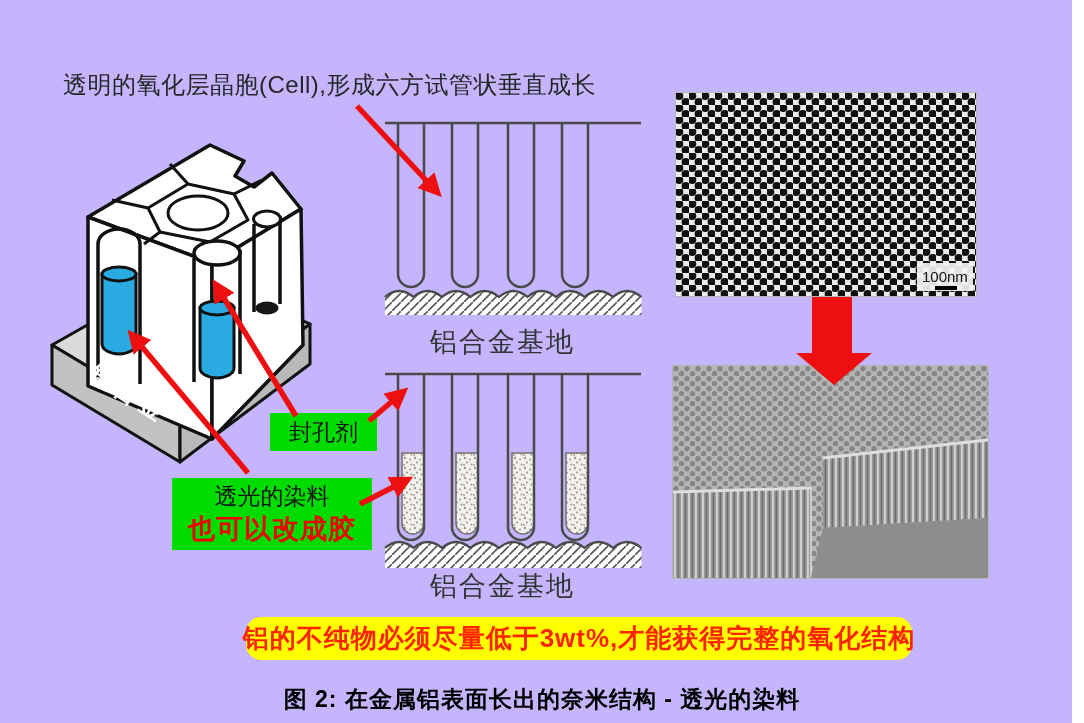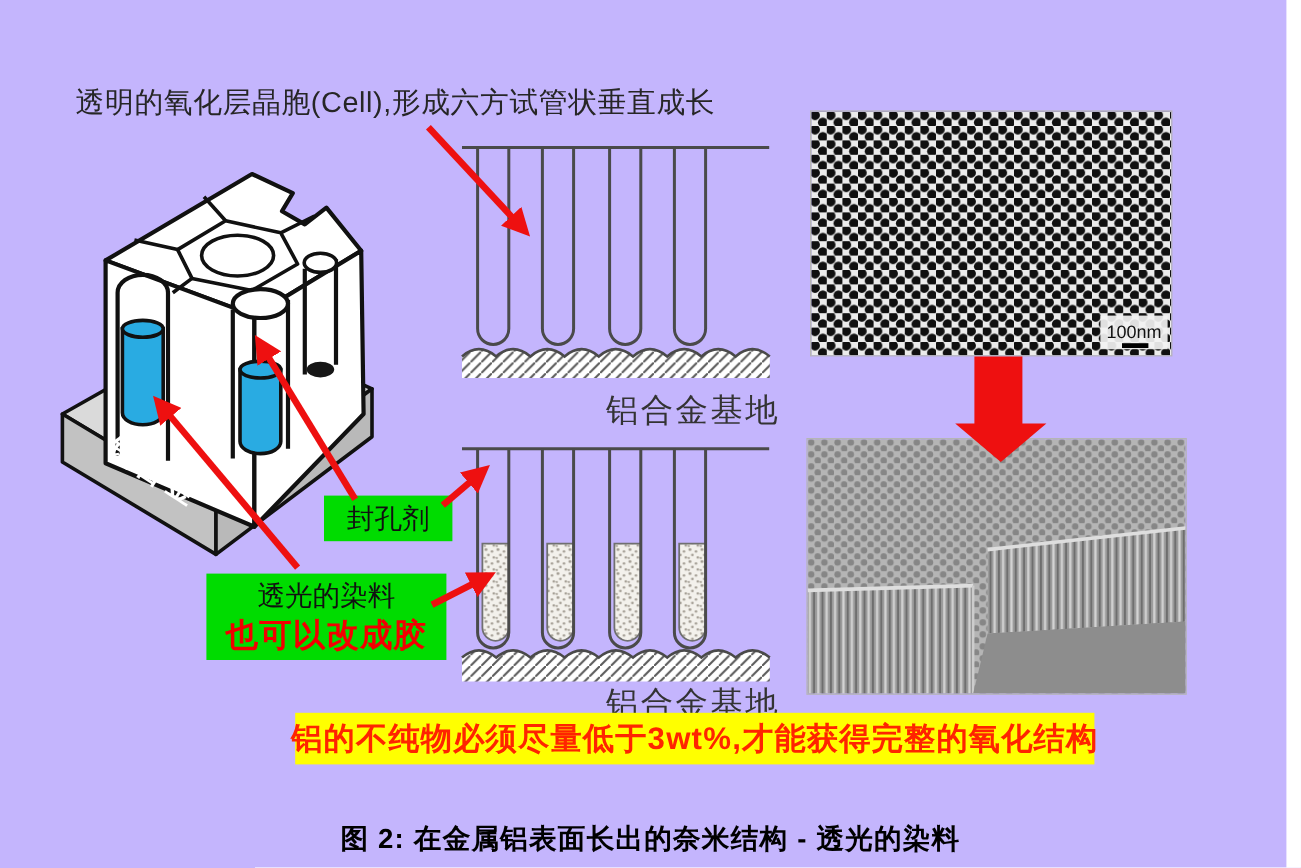--- a/index.html
+++ b/index.html
@@ -8,32 +8,32 @@
   }
   html,body{margin:0;padding:0;background:#fff;}
   .canvas{
     position:relative;width:1072px;height:723px;background:#c4b5fd;
     font-family:"Liberation Sans","DejaVu Sans",sans-serif;overflow:hidden;color:#1e1e1e;
   }
   .abs{position:absolute;}
   .top-caption{left:63px;top:69px;font-size:24px;letter-spacing:.5px;color:#262626;white-space:nowrap;}
   .front-view-title{left:760px;top:50px;width:200px;text-align:center;font-size:26px;letter-spacing:6px;color:#2a2a2a;}
   .side-view-title{left:758px;top:582px;width:150px;text-align:center;font-size:26px;letter-spacing:4px;color:#2a2a2a;}
-  .diagram-label{width:220px;text-align:right;font-size:27px;letter-spacing:2px;color:#333;}
+  .diagram-label{width:220px;text-align:left;font-size:27px;letter-spacing:2px;color:#333;}
   .label-top{left:430px;top:324px;}
   .label-bottom{left:430px;top:568px;}
   .callout{background:var(--green);display:flex;align-items:center;justify-content:center;flex-direction:column;}
   .sealant{left:270px;top:413px;width:107px;height:38px;font-size:23px;color:#111;}
   .dye{left:172px;top:478px;width:200px;height:72px;}
   .dye .l1{font-size:23px;color:#111;line-height:30px;}
   .dye .l2{font-size:27px;font-weight:bold;color:#f20000;line-height:36px;letter-spacing:1px;}
   .banner{
-    left:246px;top:594px;width:666px;height:43px;background:var(--yellow);
+    left:246px;top:617px;width:666px;height:43px;background:var(--yellow);
     display:flex;align-items:center;justify-content:center;
-    font-size:26px;font-weight:bold;color:var(--banner-red);letter-spacing:1px;white-space:nowrap;
+    font-size:26px;font-weight:bold;color:var(--banner-red);letter-spacing:1px;white-space:nowrap;border-radius:15px;
   }
   .figure-caption{left:0;top:684px;width:1084px;text-align:center;font-size:23px;font-weight:600;color:#000;letter-spacing:1px;}
   .sem{border:1px solid #b5b5b5;}
   svg{display:block;}
   .overlay{pointer-events:none;}
 </style>
 </head>
 <body>
 
 <div class="canvas">

